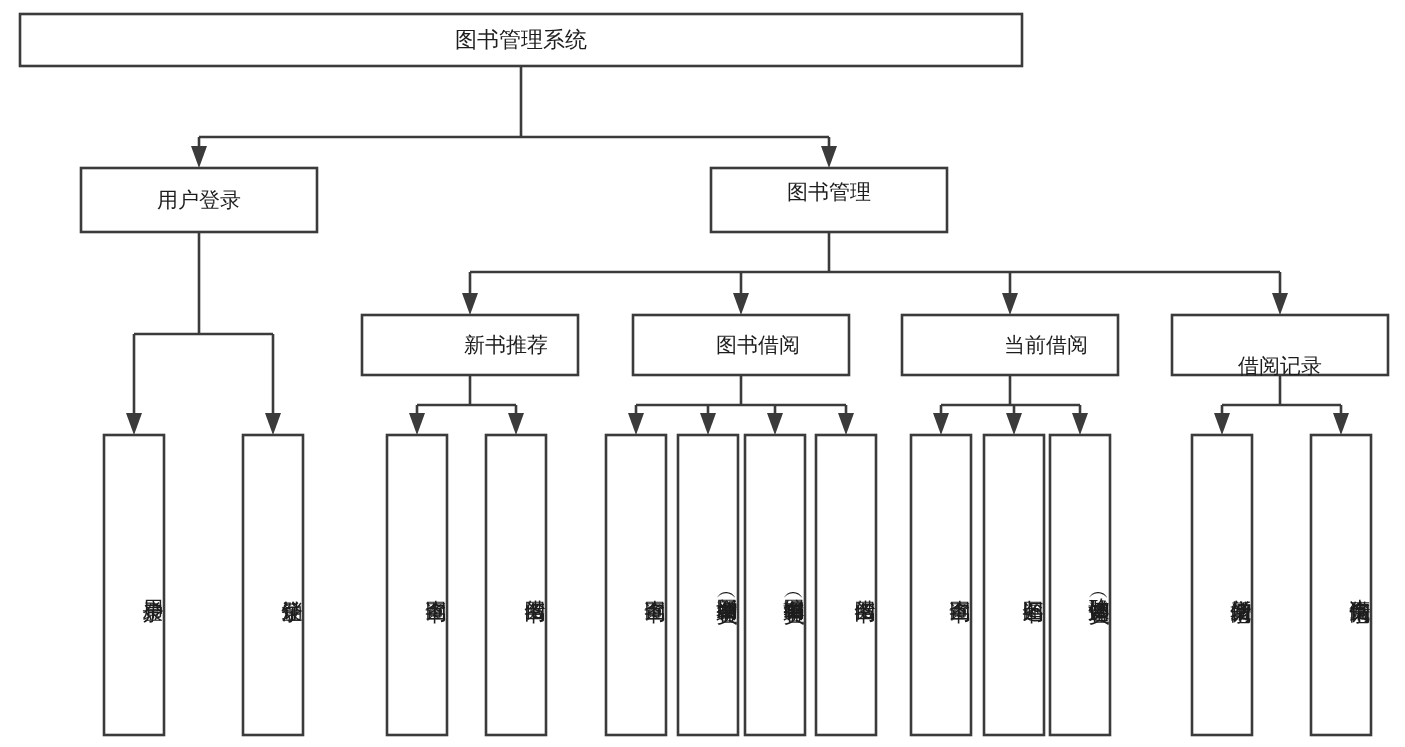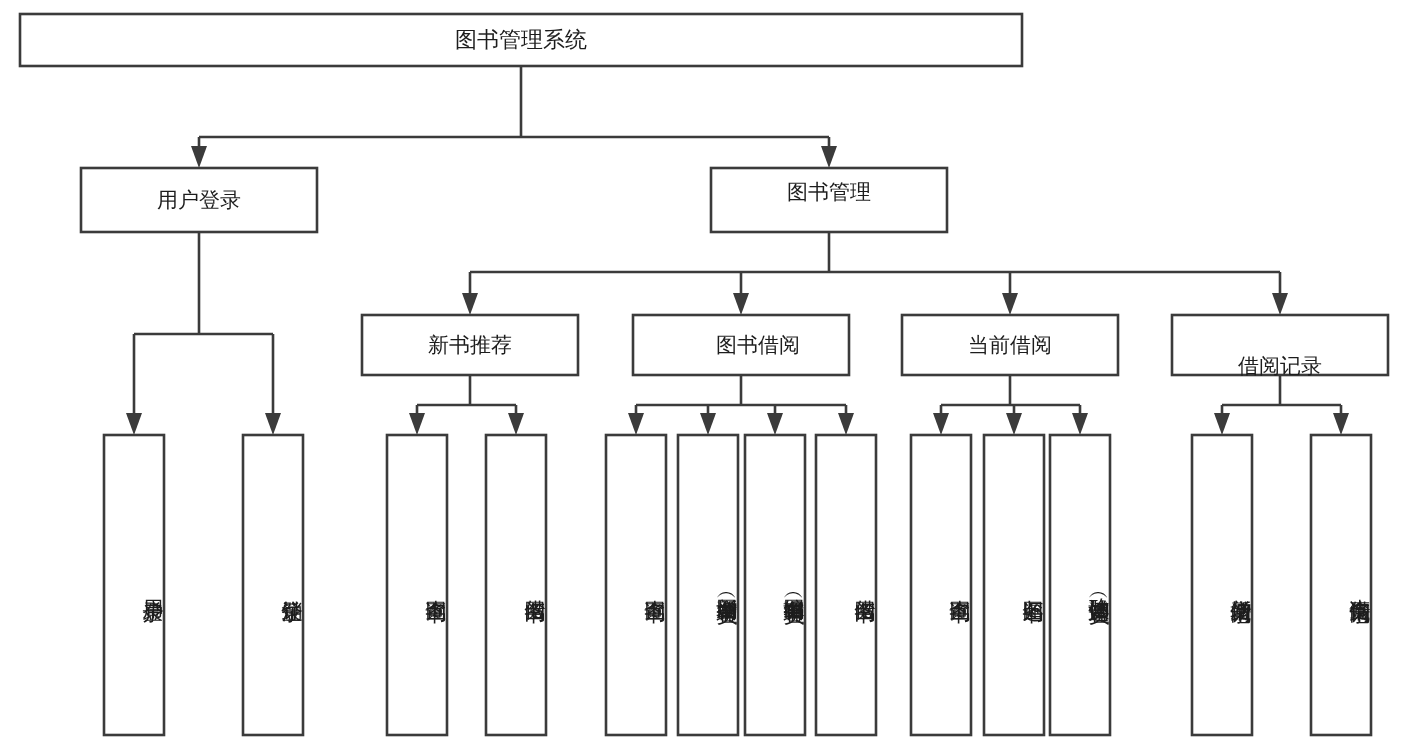--- a/index.html
+++ b/index.html
@@ -156,23 +156,23 @@
         <rect x="984" y="435" width="60" height="300" class="node-box"></rect>
         <rect x="1050" y="435" width="60" height="300" class="node-box"></rect>
         <rect x="1192" y="435" width="60" height="300" class="node-box"></rect>
         <rect x="1311" y="435" width="60" height="300" class="node-box"></rect>
       </g>
   </svg>
   <div id="label-layer">
       <div class="hlabel-wrap" style="left: 20px; top: 14px; width: 1002px; height: 52px; font-size: 22px;">图书管理系统</div>
       <div class="hlabel-wrap" style="left: 81px; top: 168px; width: 236px; height: 64px; font-size: 21px;">用户登录</div>
       <div class="hlabel-wrap" style="left: 711px; top: 168px; width: 236px; height: 48px; font-size: 21px;">图书管理</div>
-      <div class="hlabel-wrap" style="left: 362px; top: 315px; width: 216px; height: 60px; font-size: 21px;">新书推荐</div>
+      <div class="hlabel-wrap" style="left: 362px; top: 315px; width: 216px; height: 60px; font-size: 21px; padding-left: 36px;">新书推荐</div>
       <div class="hlabel-wrap" style="left: 633px; top: 315px; width: 216px; height: 60px; font-size: 21px; padding-left: 17px;">图书借阅</div>
-      <div class="hlabel-wrap" style="left: 902px; top: 315px; width: 216px; height: 60px; font-size: 21px;">当前借阅</div>
+      <div class="hlabel-wrap" style="left: 938px; top: 315px; width: 216px; height: 60px; font-size: 21px;">当前借阅</div>
       <div class="hlabel-wrap" style="left: 1172px; top: 315px; width: 216px; height: 64px; font-size: 21px; margin-top: 19px;">借阅记录</div>
       <div class="vlabel-wrap" style="left: 104px; top: 441px; width: 60px; height: 288px;">用户登录</div>
       <div class="vlabel-wrap" style="left: 243px; top: 441px; width: 60px; height: 288px;">注销登录</div>
       <div class="vlabel-wrap" style="left: 387px; top: 441px; width: 60px; height: 288px;">查询图书</div>
       <div class="vlabel-wrap" style="left: 486px; top: 441px; width: 60px; height: 288px;">借阅图书</div>
       <div class="vlabel-wrap" style="left: 606px; top: 441px; width: 60px; height: 288px;">查询图书</div>
       <div class="vlabel-wrap" style="left: 678px; top: 441px; width: 60px; height: 288px;">新增图书（管理员）</div>
       <div class="vlabel-wrap" style="left: 745px; top: 441px; width: 60px; height: 288px;">编辑图书（管理员）</div>
       <div class="vlabel-wrap" style="left: 816px; top: 441px; width: 60px; height: 288px;">借阅图书</div>
       <div class="vlabel-wrap" style="left: 911px; top: 441px; width: 60px; height: 288px;">查询图书</div>

